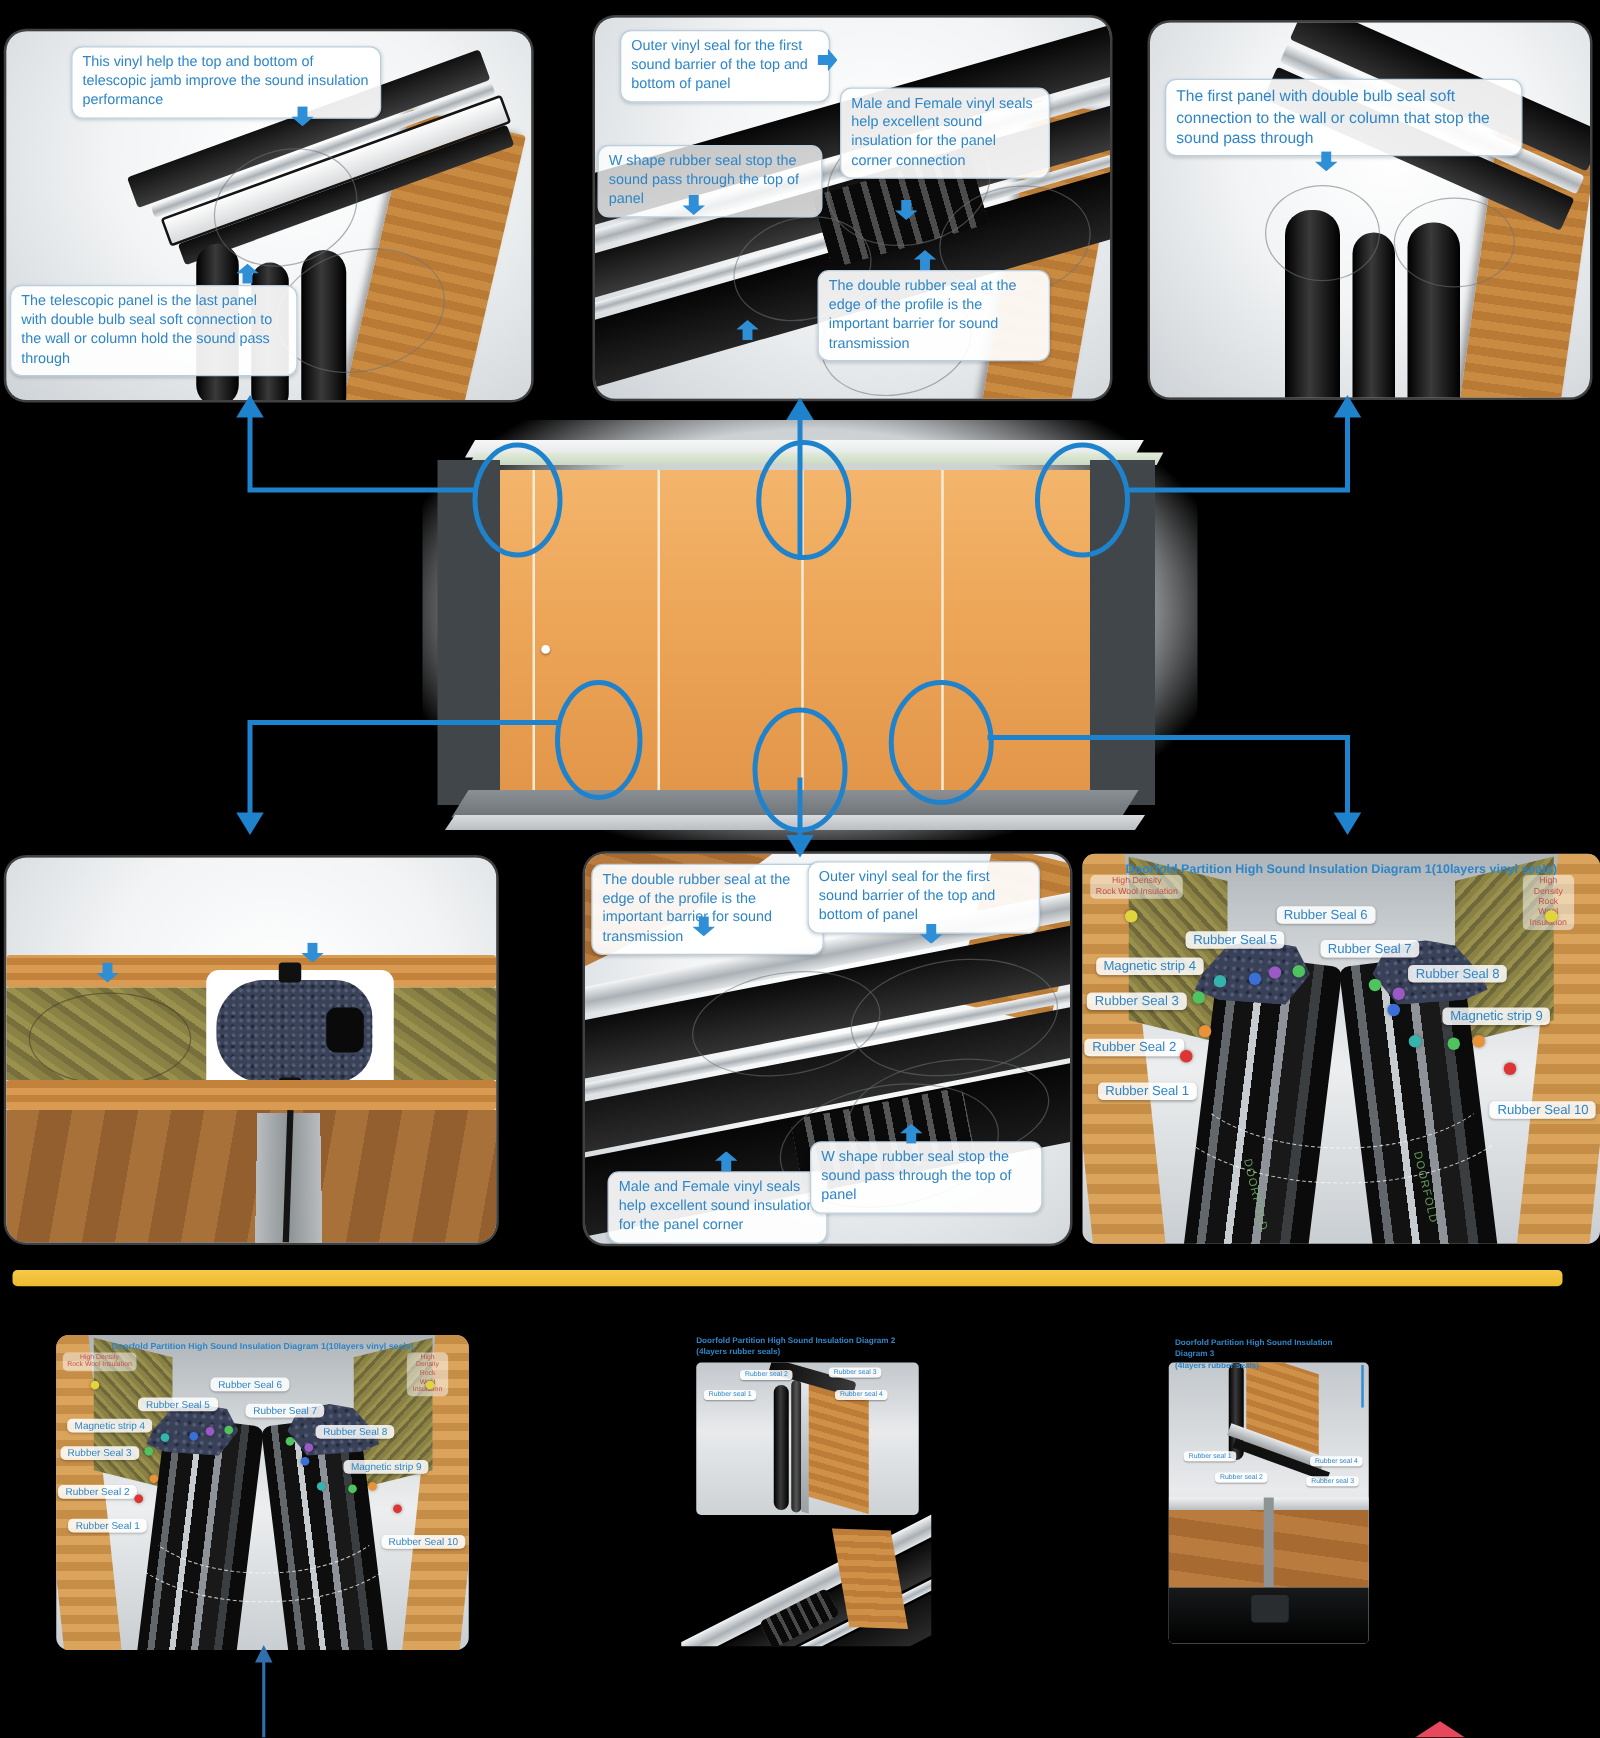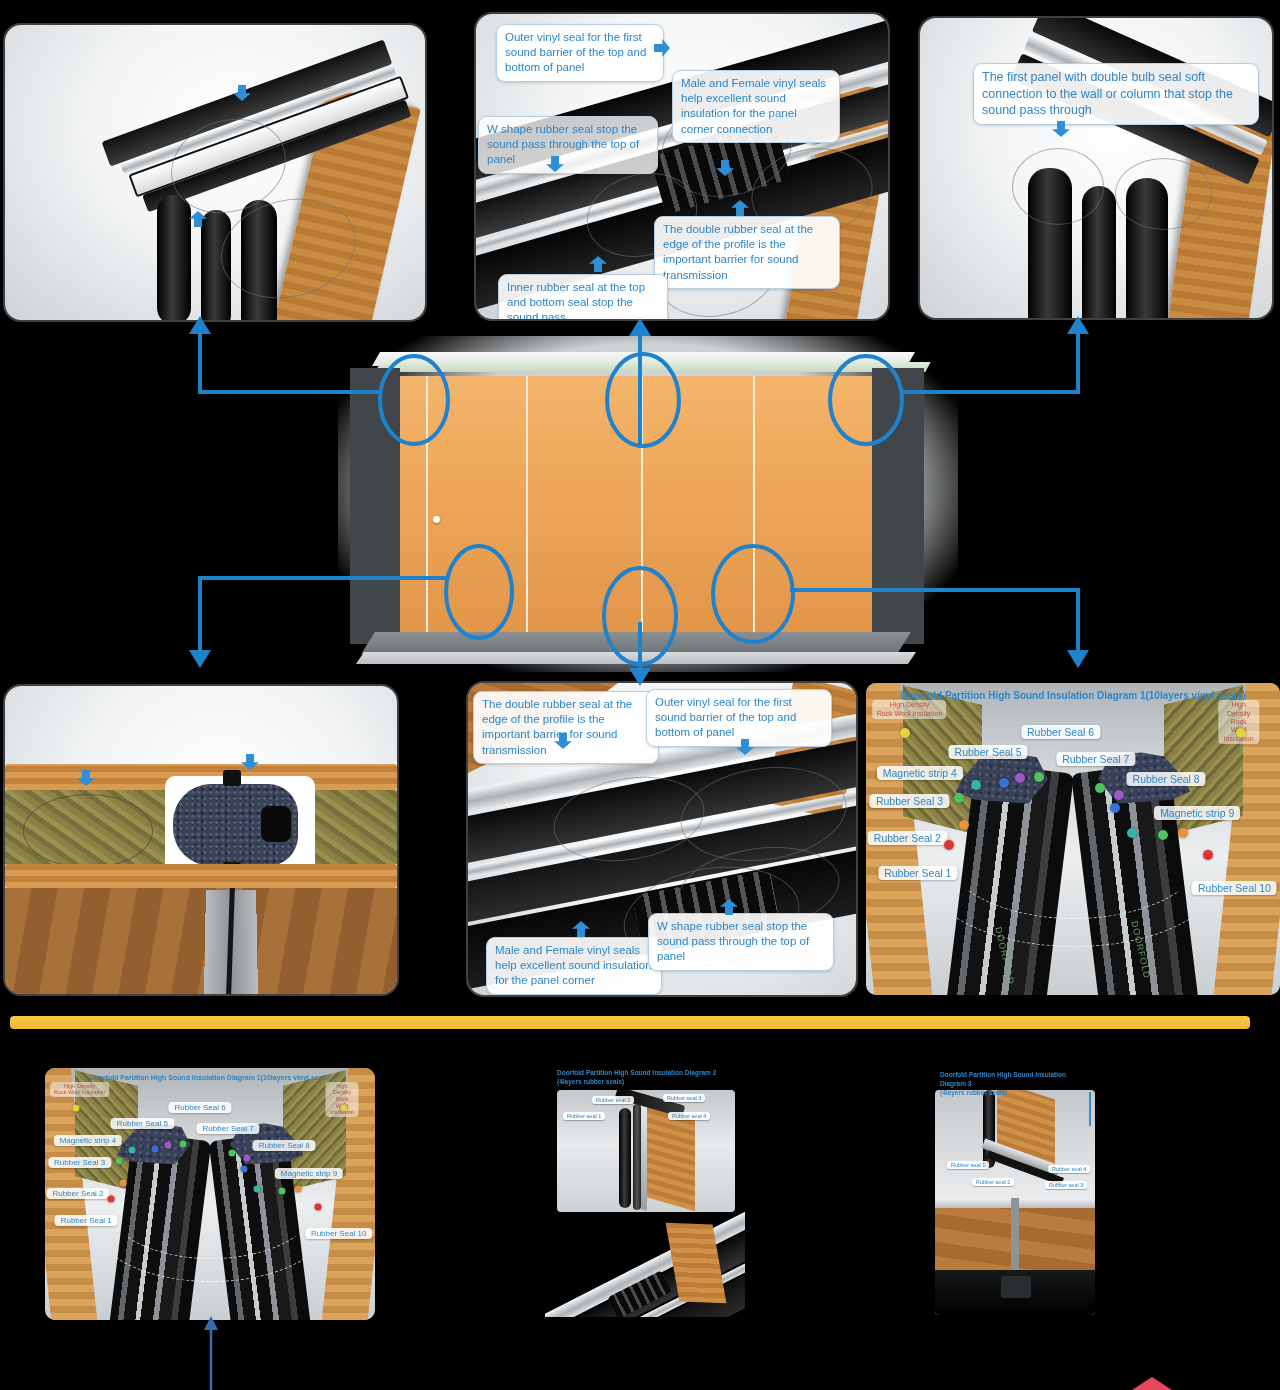--- a/index.html
+++ b/index.html
@@ -74,22 +74,24 @@
       <div class="rail" style="left:0;top:0;width:300px;height:26px;background:linear-gradient(180deg,#111,#3c3c3c);"></div>
       <div class="rail chrome" style="left:10px;top:28px;width:290px;height:10px;"></div>
       <div class="rail" style="left:14px;top:40px;width:286px;height:20px;background:linear-gradient(180deg,#fdfdfd,#d8dadc);border:2px solid #151515;"></div>
       <div class="rail" style="left:20px;top:64px;width:280px;height:18px;background:linear-gradient(180deg,#0c0c0c,#2e2e2e);"></div>
     </div>
     <div class="capsule" style="left:152px;top:170px;width:34px;height:130px;"></div>
     <div class="capsule" style="left:196px;top:185px;width:30px;height:120px;"></div>
     <div class="capsule" style="left:236px;top:175px;width:36px;height:135px;"></div>
     <div class="ellipse-outline" style="left:165px;top:95px;width:115px;height:90px;transform:rotate(-18deg);"></div>
     <div class="ellipse-outline" style="left:215px;top:175px;width:135px;height:95px;transform:rotate(-14deg);"></div>
+    <div class="callout" style="left:52px;top:12px;width:230px;">This vinyl help the top and bottom of telescopic jamb improve the sound insulation performance</div>
     <span class="parrow down" style="left:228px;top:60px;"></span>
     <span class="parrow" style="left:184px;top:186px;"></span>
+    <div class="callout" style="left:3px;top:203px;width:212px;">The telescopic panel is the last panel with double bulb seal soft connection to the wall or column hold the sound pass through</div>
   </div>
 
   <div class="card" style="left:476px;top:14px;width:412px;height:305px;">
     <div class="rail woodv" style="left:330px;top:70px;width:70px;height:250px;transform:rotate(10deg);box-shadow:-4px 0 6px rgba(0,0,0,.35);"></div>
     <div style="position:absolute;left:-40px;top:30px;width:560px;height:290px;transform:rotate(-16deg);">
       <div class="rail" style="left:0;top:30px;width:560px;height:40px;background:linear-gradient(180deg,#060606,#2c2c2c);"></div>
       <div class="rail chrome" style="left:0;top:74px;width:560px;height:14px;"></div>
       <div class="rail" style="left:0;top:92px;width:560px;height:34px;background:linear-gradient(180deg,#101010,#3a3a3a);"></div>
       <div class="rail chrome" style="left:0;top:130px;width:560px;height:9px;"></div>
       <div class="rail" style="left:0;top:143px;width:560px;height:52px;background:linear-gradient(180deg,#050505,#242424);"></div>
@@ -101,36 +103,35 @@
     <div class="ellipse-outline" style="left:275px;top:135px;width:120px;height:85px;transform:rotate(-10deg);"></div>
     <div class="callout" style="left:20px;top:10px;width:150px;">Outer vinyl seal for the first sound barrier of the top and bottom of panel</div>
     <span class="parrow right" style="left:177px;top:26px;"></span>
     <div class="callout" style="left:196px;top:56px;width:150px;">Male and Female vinyl seals help excellent sound insulation for the panel corner connection</div>
     <span class="parrow down" style="left:240px;top:146px;"></span>
     <div class="callout" style="left:2px;top:102px;width:162px;background:rgba(255,255,255,.78);">W shape rubber seal stop the sound pass through the top of panel</div>
     <span class="parrow down" style="left:70px;top:142px;"></span>
     <span class="parrow" style="left:255px;top:186px;"></span>
     <div class="callout" style="left:178px;top:202px;width:168px;">The double rubber seal at the edge of the profile is the important barrier for sound transmission</div>
     <span class="parrow" style="left:113px;top:242px;"></span>
-    <div class="callout" style="left:22px;top:260px;width:152px;">Inner rubber seal at the top and bottom seal stop the sound pass</div>
   </div>
 
   <div class="card" style="left:920px;top:18px;width:352px;height:300px;">
     <div class="rail woodv" style="left:262px;top:90px;width:80px;height:230px;transform:rotate(8deg);box-shadow:-4px 0 6px rgba(0,0,0,.35);"></div>
     <div style="position:absolute;left:90px;top:-10px;width:260px;height:200px;transform:rotate(24deg);">
       <div class="rail" style="left:0;top:40px;width:260px;height:34px;background:linear-gradient(180deg,#090909,#303030);"></div>
       <div class="rail chrome" style="left:0;top:78px;width:260px;height:16px;"></div>
       <div class="rail" style="left:0;top:98px;width:260px;height:28px;background:linear-gradient(180deg,#101010,#383838);"></div>
     </div>
     <div class="capsule" style="left:108px;top:150px;width:44px;height:170px;"></div>
     <div class="capsule" style="left:162px;top:168px;width:34px;height:152px;"></div>
     <div class="capsule" style="left:206px;top:160px;width:42px;height:160px;"></div>
     <div class="ellipse-outline" style="left:92px;top:130px;width:90px;height:75px;"></div>
     <div class="ellipse-outline" style="left:195px;top:140px;width:95px;height:70px;"></div>
-    <div class="callout" style="left:12px;top:45px;width:268px;font-size:12.5px;margin-left:41px;">The first panel with double bulb seal soft connection to the wall or column that stop the sound pass through</div>
+    <div class="callout" style="left:12px;top:45px;width:268px;font-size:12.5px;">The first panel with double bulb seal soft connection to the wall or column that stop the sound pass through</div>
     <span class="parrow down" style="left:132px;top:103px;"></span>
   </div>
 
   <div id="center-glow"></div>
   <div style="position:absolute;left:376px;top:352px;width:535px;height:14px;background:linear-gradient(180deg,#f6f7f7,#e2e5e6);transform:skewX(-30deg);"></div>
   <div style="position:absolute;left:378px;top:362px;width:550px;height:10px;background:linear-gradient(180deg,#e2ecd9,#c9d8c4);transform:skewX(-28deg);"></div>
   <div class="granite" style="position:absolute;left:350px;top:368px;width:50px;height:276px;"></div>
   <div class="granite" style="position:absolute;left:872px;top:368px;width:52px;height:276px;"></div>
   <div style="position:absolute;left:400px;top:376px;width:472px;height:256px;background:linear-gradient(180deg,#f3b56c 0%,#eda658 45%,#e2964a 100%);">
     <div class="seam" style="left:26px;"></div>

